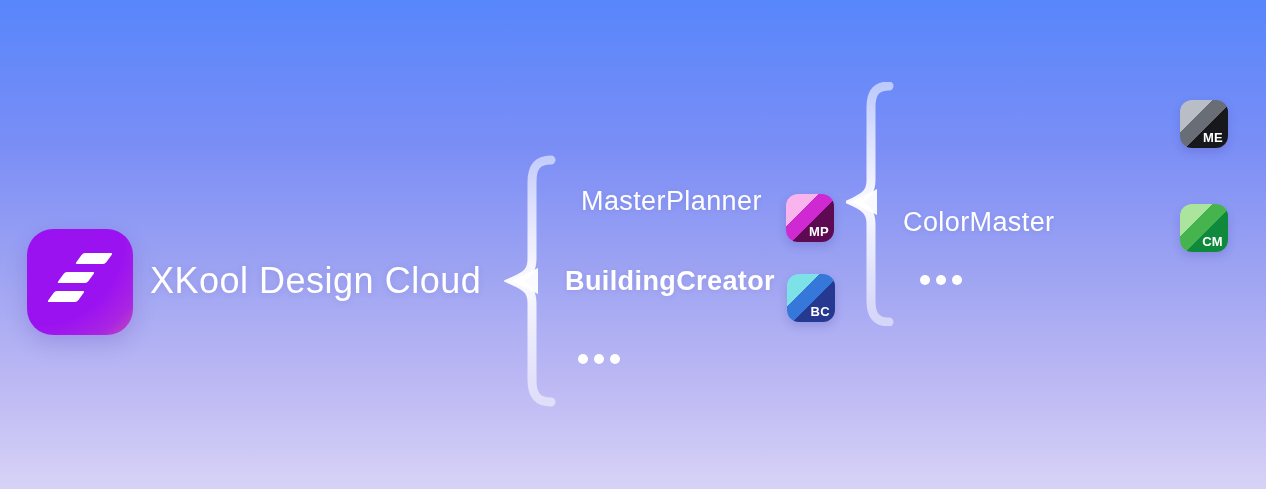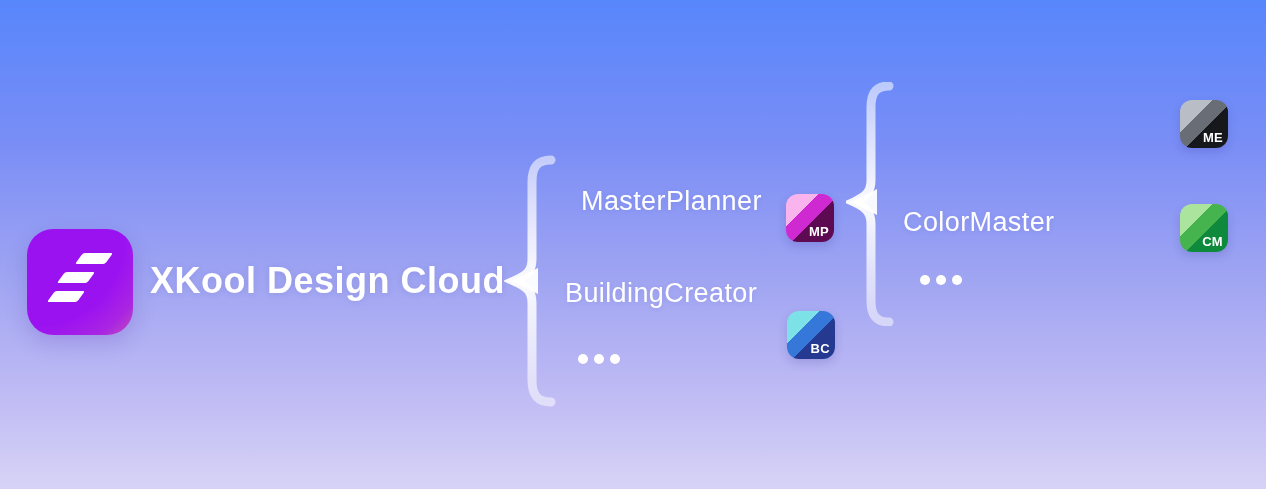--- a/index.html
+++ b/index.html
@@ -25,50 +25,50 @@
     position: absolute; width: 30px; height: 11px;
     background: #ffffff; border-radius: 2px;
     transform: skewX(-36deg);
   }
   .xk-bar.b1 { left: 52px; top: 24px; }
   .xk-bar.b2 { left: 34px; top: 43px; }
   .xk-bar.b3 { left: 24px; top: 62px; }
 
   .root-title {
     left: 150px; top: 257px; height: 48px; line-height: 48px;
-    color: #ffffff; font-size: 36px; font-weight: 700; letter-spacing: 0.5px;
+    color: #ffffff; font-size: 36px; font-weight: 400; letter-spacing: 0.5px;
     white-space: nowrap;
     text-shadow: 0 1px 6px rgba(60, 60, 160, 0.15);
   }
 
   
   .brace { pointer-events: none; }
 
   
   .node-label {
     height: 48px; line-height: 48px;
     color: #ffffff; font-size: 27px; font-weight: 500; letter-spacing: 0.4px;
     white-space: nowrap;
     text-shadow: 0 1px 5px rgba(60, 60, 160, 0.12);
   }
   .lbl-mp  { left: 565px; top: 177px; margin-left: 16px; }
-  .lbl-bc  { left: 565px; top: 269px; }
+  .lbl-bc  { left: 565px; top: 257px; font-weight: bold; }
   .lbl-me  { left: 900px; top: 96px;  }
   .lbl-cm  { left: 903px; top: 198px; }
 
   .app-badge {
     width: 48px; height: 48px; border-radius: 12px;
     background: linear-gradient(135deg,
       var(--c1) 0%, var(--c1) 34%,
       var(--c2) 34%, var(--c2) 56%,
       var(--c3) 56%, var(--c3) 100%);
     box-shadow: 0 4px 10px rgba(50, 40, 140, 0.18);
   }
   .badge-mp { left: 786px;  top: 194px; }
-  .badge-bc { left: 787px;  top: 274px; margin-top: 37px; }
+  .badge-bc { left: 787px;  top: 274px; }
   .badge-me { left: 1180px; top: 100px; }
   .badge-cm { left: 1180px; top: 204px; }
   .app-badge .badge-label {
     position: absolute; right: 5px; bottom: 3px;
     color: #ffffff; font-size: 13px; font-weight: 700; letter-spacing: 0.3px;
   }
 
   
   .dots { display: flex; gap: 6px; }
   .dot { width: 10px; height: 10px; border-radius: 50%; background: #ffffff; }

